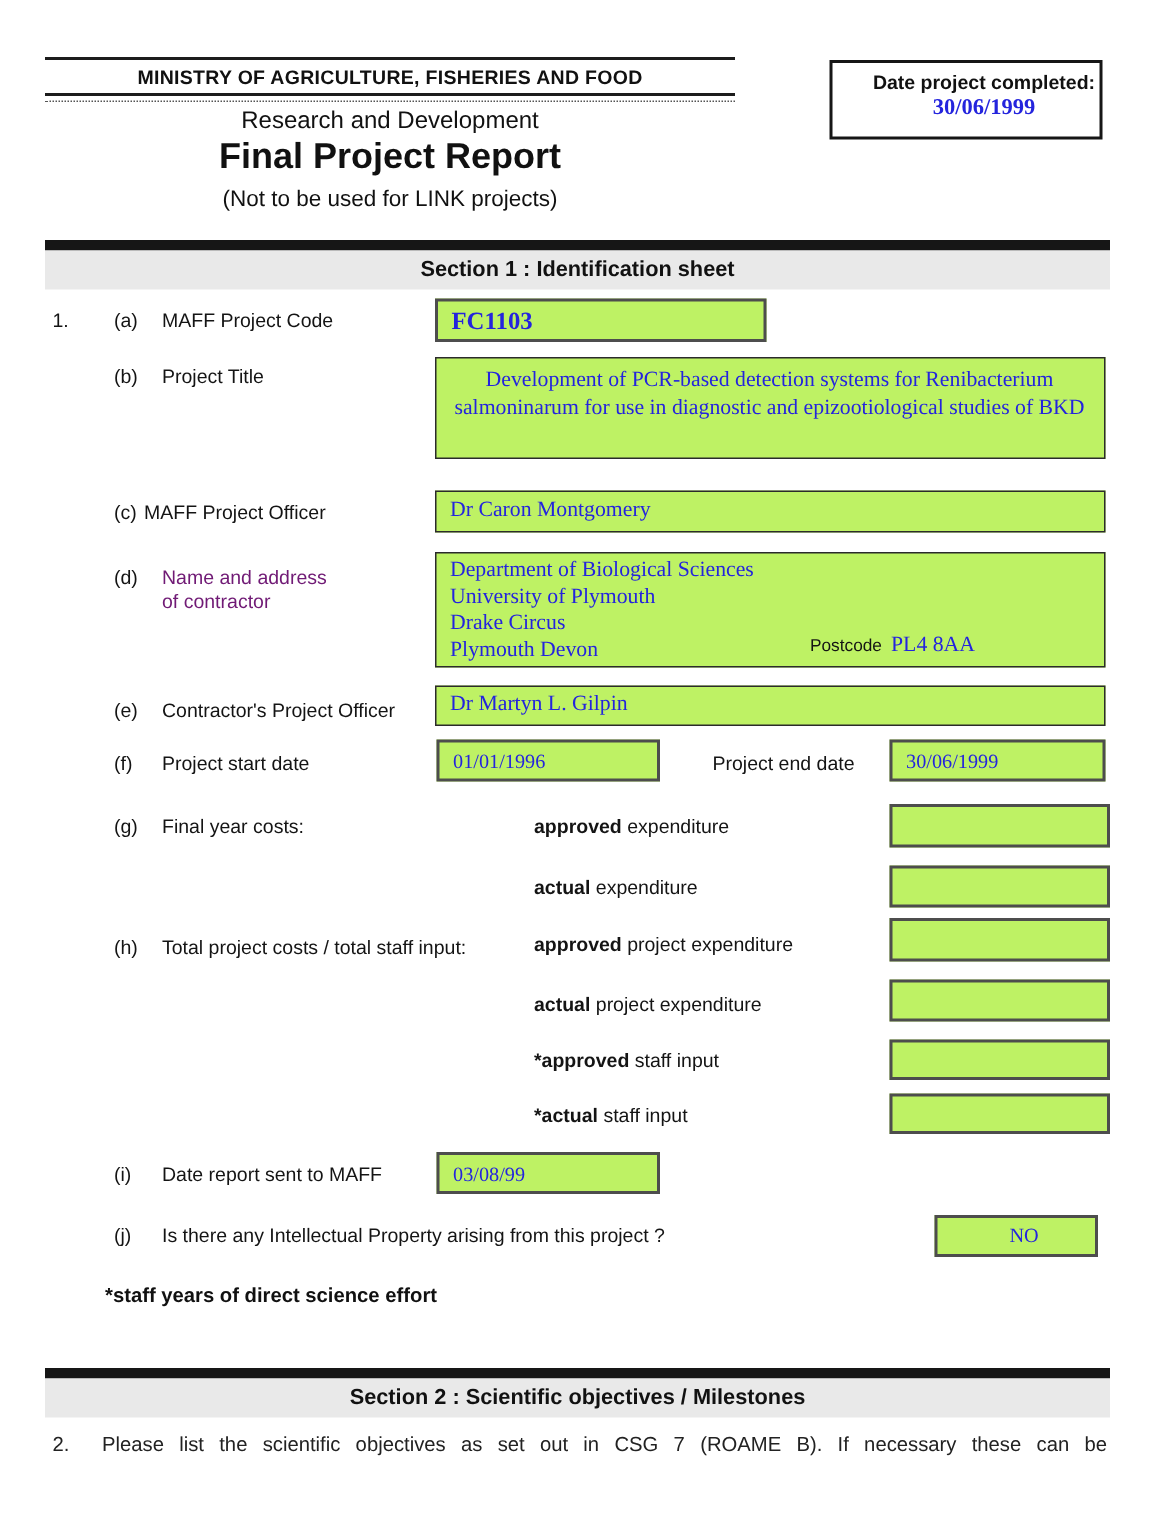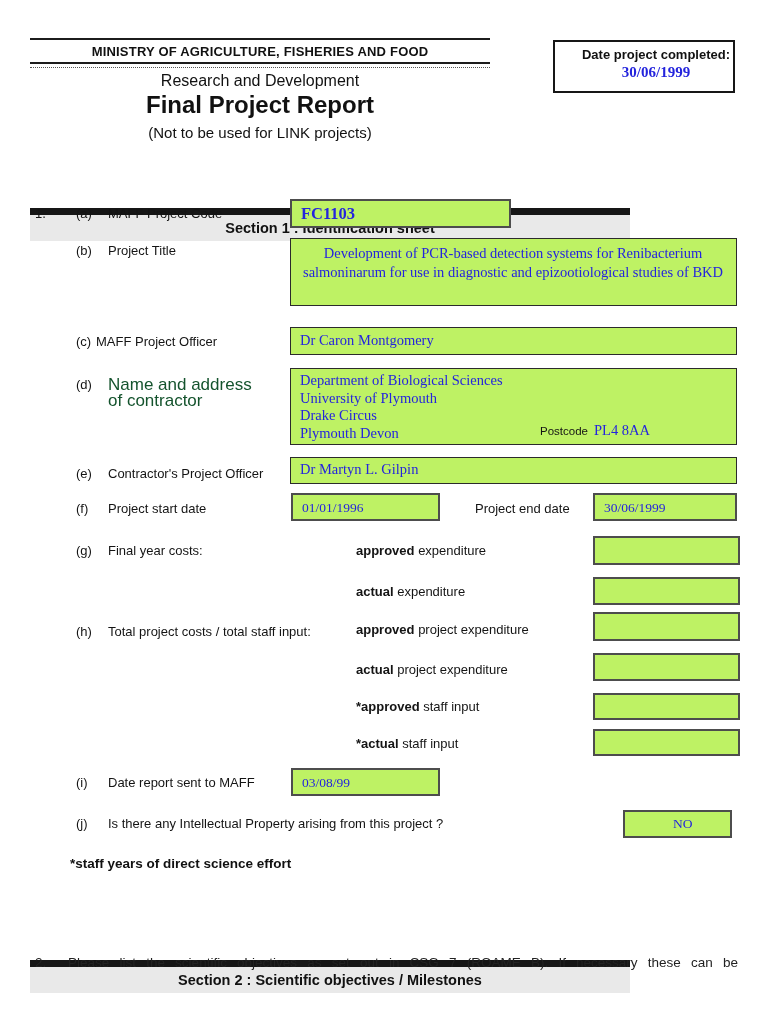--- a/index.html
+++ b/index.html
@@ -14,27 +14,27 @@
   .subtitle{position:absolute;left:30px;top:72px;width:460px;text-align:center;font-size:16px;}
   .doc-title{position:absolute;left:30px;top:91px;width:460px;text-align:center;
              font-size:24px;font-weight:bold;}
   .doc-note{position:absolute;left:30px;top:124px;width:460px;text-align:center;font-size:15px;}
   .datebox{position:absolute;left:553px;top:40px;width:182px;height:53px;
            border:2px solid #161616;background:#fff;box-sizing:border-box;padding-left:24px;}
   .datebox .dlabel{margin-top:5px;text-align:center;font-size:13px;font-weight:bold;}
   .datebox .dval{text-align:center;font-family:"Liberation Serif",serif;font-weight:bold;
                  font-size:15px;color:var(--value-blue);margin-top:2px;}
   
-  .secbar{position:absolute;left:30px;width:600px;margin-top:48px;}
+  .secbar{position:absolute;left:30px;width:710px;}
   .secbar .black{height:7px;background:#161616;}
   .secbar .gray{height:26px;background:#e9e9e9;text-align:center;font-size:14.5px;
                 font-weight:bold;line-height:26px;color:#111;}
   
   .lbl{position:absolute;font-size:13px;color:#141414;white-space:nowrap;}
-  .lbl2{position:absolute;font-size:17px;color:#14532d;line-height:16px;}
+  .lbl2{position:absolute;font-size:13px;color:#701a75;line-height:16px;}
   .box{position:absolute;border:2px solid #4d4d4d;background:#bef264;box-sizing:border-box;}
   .box.bk{border:1.5px solid #2b2b2b;}
   .val{font-family:"Liberation Serif",serif;color:var(--value-blue);}
   .val-line{padding-left:9px;font-size:14.5px;line-height:24px;}
   .val-date{padding-left:9px;font-size:13.5px;line-height:25px;}
   .val-big{padding-left:9px;font-size:16.5px;font-weight:bold;line-height:26px;}
   .val-block{padding:5px 10px 0 9px;font-size:14.5px;line-height:19px;}
   .addr{padding:3px 0 0 9px;font-size:14.5px;line-height:17.5px;}
   .postcode-lbl{position:absolute;left:249px;bottom:7px;font-family:"Liberation Sans",sans-serif;
                 font-size:11.5px;color:#141414;}

